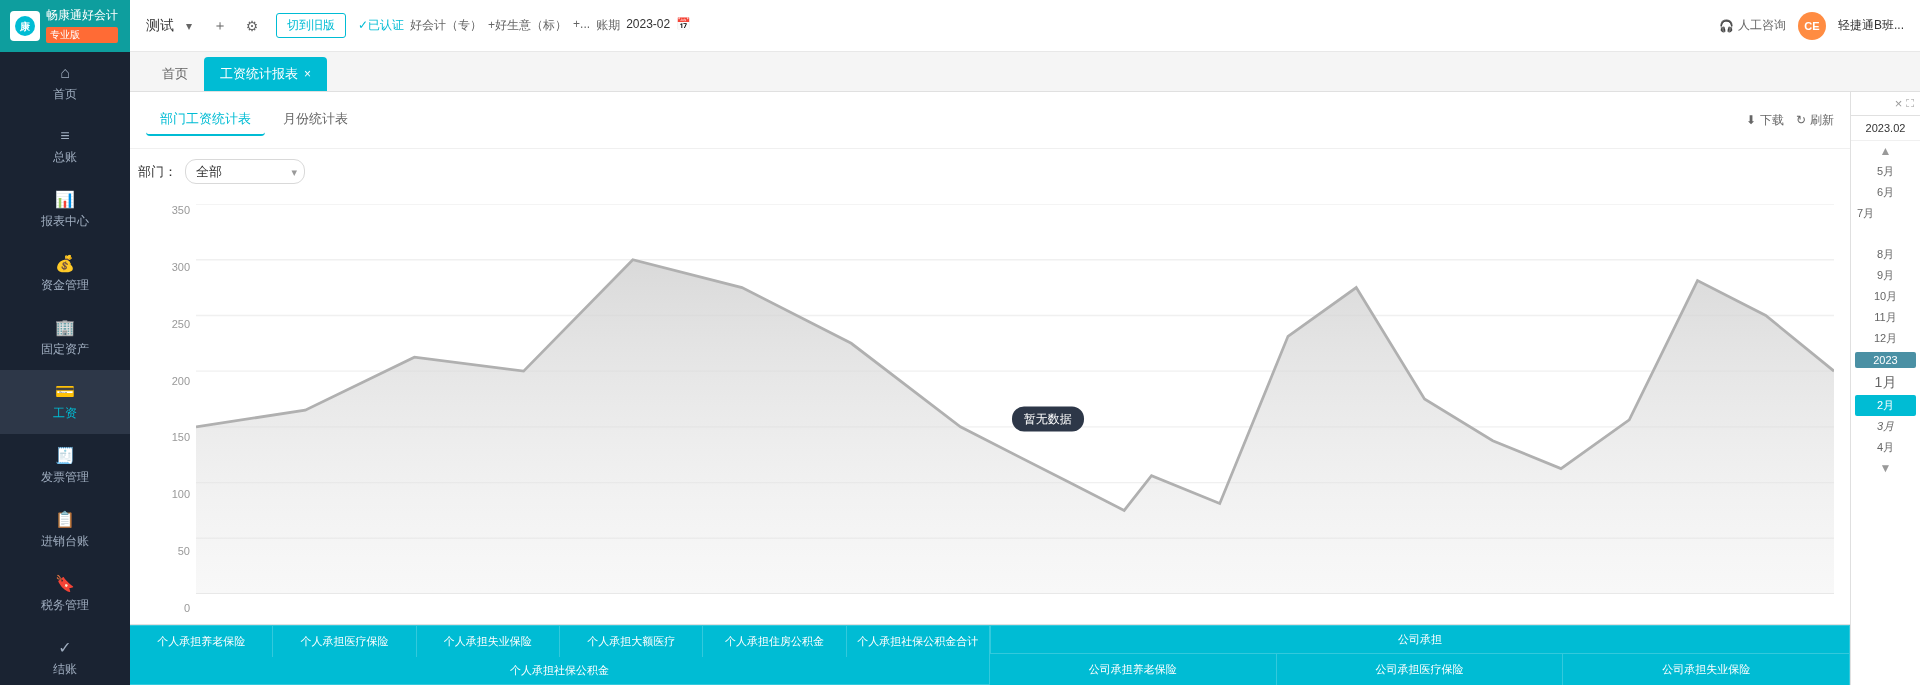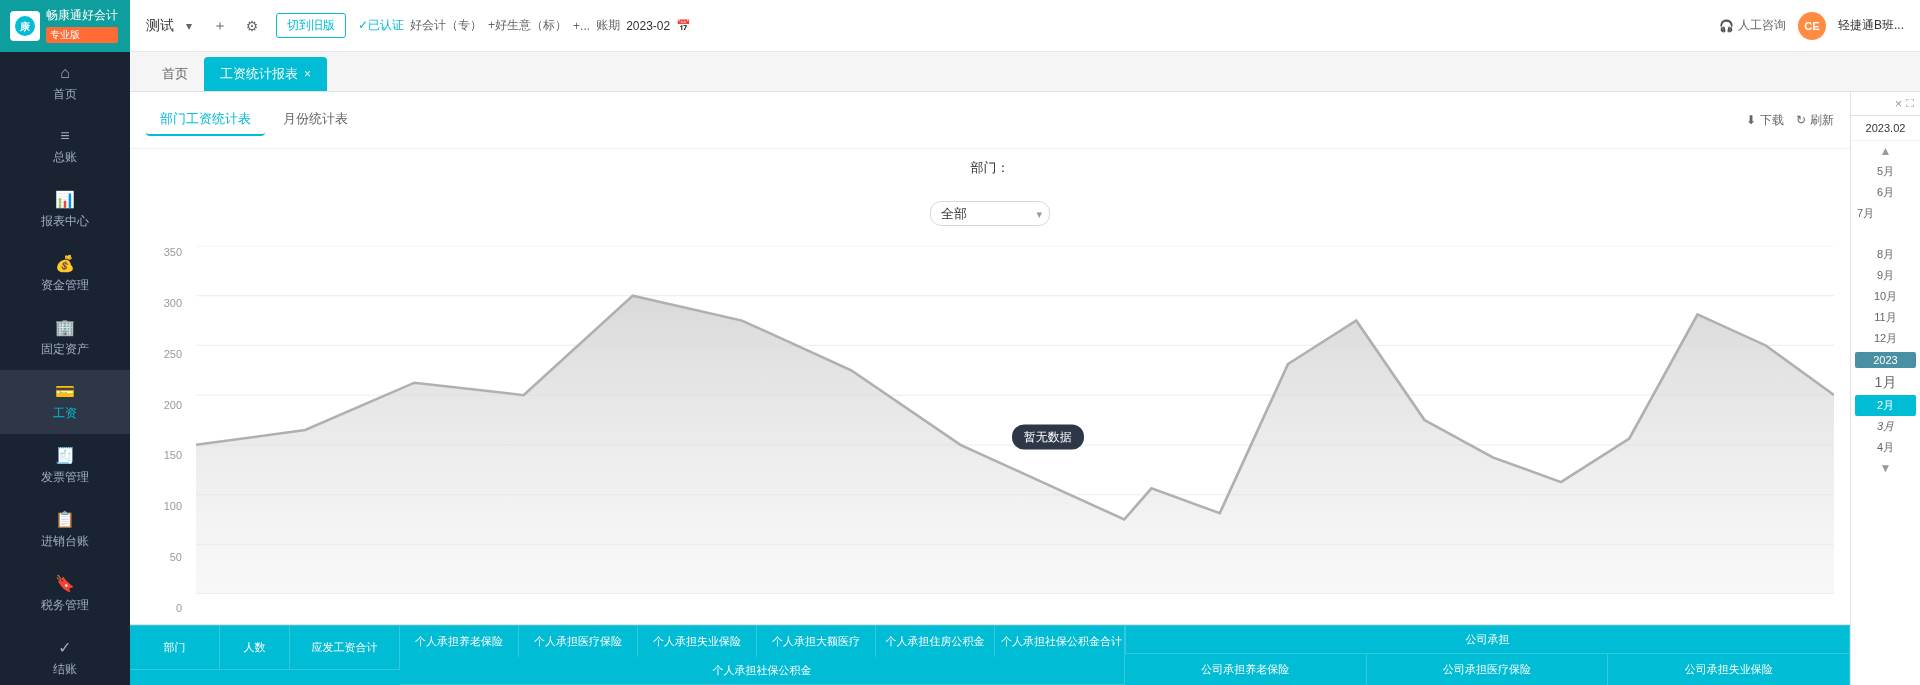--- a/index.html
+++ b/index.html
@@ -22,21 +22,21 @@
     
     .main-content { flex: 1; display: flex; flex-direction: column; overflow: hidden; }
 
     
     .topbar { height: 52px; background: #fff; display: flex; align-items: center; padding: 0 16px; gap: 12px; border-bottom: 1px solid #e8e8e8; flex-shrink: 0; }
     .topbar-title { font-size: 14px; color: #333; font-weight: 500; }
     .topbar-dropdown { font-size: 12px; color: #666; cursor: pointer; }
     .topbar-actions { display: flex; align-items: center; gap: 8px; margin-left: 4px; }
     .topbar-actions .icon-btn { width: 24px; height: 24px; display: flex; align-items: center; justify-content: center; cursor: pointer; color: #666; font-size: 14px; }
     .switch-btn { border: 1px solid #00bcd4; color: #00bcd4; background: #fff; padding: 3px 10px; border-radius: 3px; cursor: pointer; font-size: 12px; }
-    .topbar-tags { display: flex; align-items: center; gap: 6px; font-size: 12px; color: #666; }
+    .topbar-tags { display: flex; gap: 6px; font-size: 12px; color: #666; }
     .topbar-spacer { flex: 1; }
     .topbar-right { display: flex; align-items: center; gap: 12px; }
     .user-service { display: flex; align-items: center; gap: 4px; color: #666; font-size: 12px; cursor: pointer; }
     .user-avatar { width: 28px; height: 28px; background: #ff8c42; border-radius: 50%; display: flex; align-items: center; justify-content: center; color: #fff; font-size: 11px; font-weight: bold; }
     .user-name { font-size: 12px; color: #333; }
 
     
     .tab-bar { height: 40px; background: #f5f5f5; display: flex; align-items: flex-end; padding: 0 16px; border-bottom: 1px solid #e0e0e0; flex-shrink: 0; }
     .tab-item { padding: 8px 16px; background: #f5f5f5; color: #666; cursor: pointer; font-size: 13px; border-radius: 4px 4px 0 0; }
     .tab-item.active { background: #00bcd4; color: #fff; display: flex; align-items: center; gap: 6px; }
@@ -48,30 +48,30 @@
 
     
     .content-toolbar { padding: 12px 16px; display: flex; align-items: center; justify-content: space-between; border-bottom: 1px solid #f0f0f0; flex-shrink: 0; }
     .sub-tabs { display: flex; gap: 4px; }
     .sub-tab { padding: 6px 14px; font-size: 13px; color: #666; cursor: pointer; border-radius: 4px; }
     .sub-tab.active { color: #00bcd4; border-bottom: 2px solid #00bcd4; font-weight: 500; }
     .toolbar-btns { display: flex; gap: 12px; align-items: center; }
     .toolbar-btn { display: flex; align-items: center; gap: 4px; color: #666; font-size: 12px; cursor: pointer; }
 
     
-    .filter-bar { padding: 10px 28px; display: flex; align-items: center; gap: 24px; flex-shrink: 0; flex-direction: column; }
+    .filter-bar { padding: 10px 8px; display: flex; align-items: center; gap: 8px; flex-shrink: 0; }
     .filter-label { font-size: 13px; color: #333; }
     .filter-select { border: 1px solid #d9d9d9; border-radius: 11px; padding: 4px 28px 4px 10px; font-size: 13px; color: #333; background: #fff; cursor: pointer; appearance: none; position: relative; min-width: 120px; }
     .filter-select-wrap { position: relative; display: inline-block; }
     .filter-select-wrap::after { content: '▾'; position: absolute; right: 8px; top: 50%; transform: translateY(-50%); color: #999; pointer-events: none; font-size: 11px; }
 
     
     .chart-area { flex: 1; padding: 10px 16px; position: relative; overflow: hidden; min-height: 0; }
     .chart-wrap { width: 100%; height: 100%; position: relative; }
-    .y-axis { position: absolute; left: 4px; top: 0; bottom: 0; width: 40px; display: flex; flex-direction: column; justify-content: space-between; }
+    .y-axis { position: absolute; left: 12px; top: 0; bottom: 0; width: 40px; display: flex; flex-direction: column; justify-content: space-between; }
     .y-label { font-size: 11px; color: #999; text-align: right; padding-right: 8px; }
     .chart-inner { position: absolute; left: 50px; right: 0; top: 0; bottom: 20px; }
     .chart-tooltip { position: absolute; background: #2d3748; color: #fff; padding: 4px 12px; border-radius: 12px; font-size: 12px; top: 50%; left: 50%; transform: translate(-50%, -50%); z-index: 10; white-space: nowrap; }
 
     
     .bottom-table { flex-shrink: 0; background: #fff; border-top: 1px solid #e0e0e0; }
     .th { padding: 8px 6px; text-align: center; border-right: 1px solid rgba(255,255,255,0.2); flex: 1; min-width: 80px; font-size: 11px; white-space: nowrap; }
     .th.wide { min-width: 120px; }
 
     svg.chart-svg { width: 100%; height: 100%; }
@@ -247,27 +247,20 @@
               </svg>
               
               <div class="chart-tooltip" style="position:absolute;top:55%;left:52%;transform:translate(-50%,-50%);">暂无数据</div>
             </div>
           </div>
         </div>
 
         <div class="bottom-table">
           <div style="display:flex;background:#00bcd4;color:#fff;font-size:11px;border-top:1px solid rgba(255,255,255,0.2);">
 
-            <div style="display:flex;flex-direction:column;">
-              <div style="display:flex;">
-                <div class="th" style="min-width:90px;border-bottom:1px solid rgba(255,255,255,0.2);padding:14px 6px;">部门</div>
-                <div class="th" style="min-width:70px;border-bottom:1px solid rgba(255,255,255,0.2);padding:14px 6px;">人数</div>
-                <div class="th wide" style="min-width:110px;border-bottom:1px solid rgba(255,255,255,0.2);padding:14px 6px;">应发工资合计</div>
-              </div>
-            </div>
 
             <div style="flex:1;">
               <div style="display:flex;">
                 <div class="th" style="min-width:100px;">个人承担养老保险</div>
                 <div class="th" style="min-width:100px;">个人承担医疗保险</div>
                 <div class="th" style="min-width:100px;">个人承担失业保险</div>
                 <div class="th" style="min-width:100px;">个人承担大额医疗</div>
                 <div class="th" style="min-width:100px;">个人承担住房公积金</div>
                 <div class="th" style="min-width:130px;">个人承担社保公积金合计</div>
               </div>

